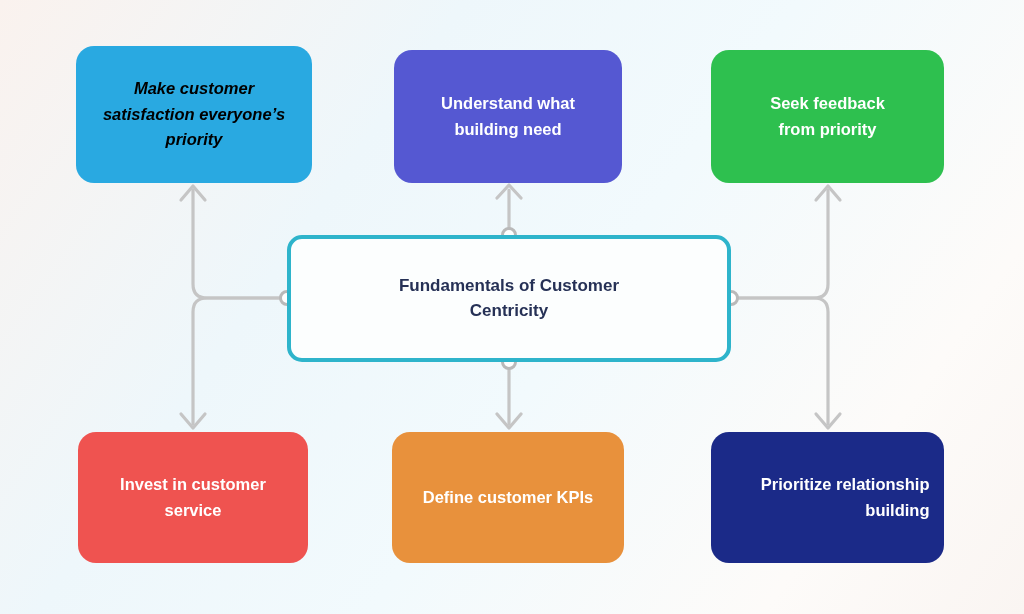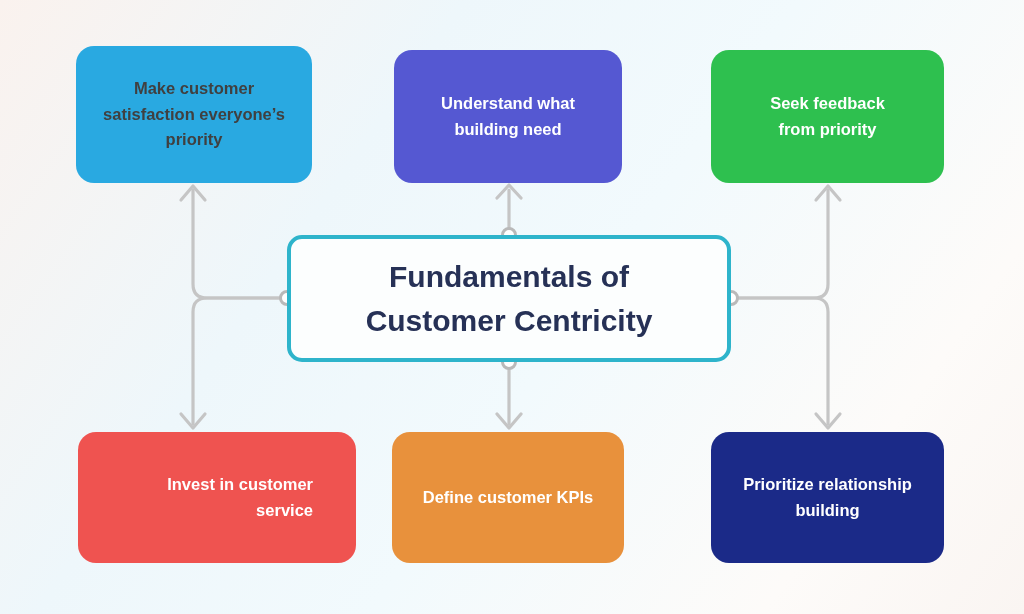--- a/index.html
+++ b/index.html
@@ -38,44 +38,44 @@
     font-weight: bold;
     font-size: 16.5px;
     line-height: 1.55;
     color: #ffffff;
   }
   .node .label { display: block; margin: 0 auto; }
 
   .node-tl { left: 76px;  top: 46px;  width: 236px; height: 137px; }
   .node-tc { left: 394px; top: 50px;  width: 228px; height: 133px; }
   .node-tr { left: 711px; top: 50px;  width: 233px; height: 133px; }
-  .node-bl { left: 78px;  top: 432px; width: 278px; height: 131px; text-align: right; }
+  .node-bl { left: 78px;  top: 432px; width: 230px; height: 131px; }
   .node-bc { left: 392px; top: 432px; width: 232px; height: 131px; }
   .node-br { left: 711px; top: 432px; width: 233px; height: 131px; }
 
   .node-tl .label { max-width: 214px; }
   .node-tc .label { max-width: 172px; }
   .node-tr .label { max-width: 142px; }
   .node-bl .label { max-width: 192px; }
   .node-bc .label { max-width: 172px; }
-  .node-br .label { max-width: 204px; }
+  .node-br .label { max-width: 204px; text-align: right; }
 
   .center-node {
     position: absolute;
     left: 287px; top: 235px;
     width: 444px; height: 127px;
     box-sizing: border-box;
     border: 4px solid #2eb4cb;
     border-radius: 15px;
     display: flex;
     align-items: center;
     justify-content: flex-start;
     text-align: center;
     font-weight: bold;
-    font-size: 30px;
+    font-size: 17px;
     line-height: 1.45;
   }
   .center-node .label { display: block; margin: 0 auto; max-width: 300px; }
 </style>
 </head>
 <body>
 
 <div class="canvas">
 
   <svg class="connectors" viewBox="0 0 1024 614">
@@ -103,21 +103,21 @@
       <circle class="handle" cx="509" cy="362" r="6.5" style="fill: rgb(255, 255, 255); stroke: rgb(185, 185, 185);"></circle>
       <circle class="handle" cx="287" cy="298" r="6.5" style="fill: rgb(255, 255, 255); stroke: rgb(185, 185, 185);"></circle>
       <circle class="handle" cx="731" cy="298" r="6.5" style="fill: rgb(255, 255, 255); stroke: rgb(185, 185, 185);"></circle>
     </g>
   </svg>
 
   <div class="center-node" style="border-color: rgb(46, 180, 203); background-color: rgb(252, 254, 254); color: rgb(38, 49, 86);">
     <span class="label">Fundamentals of Customer Centricity</span>
   </div>
 
-  <div class="node node-tl" style="background-color: rgb(41, 169, 225); color: #404040;">
+  <div class="node node-tl" style="background-color: rgb(41, 169, 225); color: #000000; font-style: italic;">
     <span class="label">Make customer satisfaction everyone’s priority</span>
   </div>
 
   <div class="node node-tc" style="background-color: rgb(85, 88, 210); color: rgb(255, 255, 255);">
     <span class="label">Understand what building need</span>
   </div>
 
   <div class="node node-tr" style="background-color: rgb(46, 192, 79); color: rgb(255, 255, 255);">
     <span class="label">Seek feedback from priority</span>
   </div>

